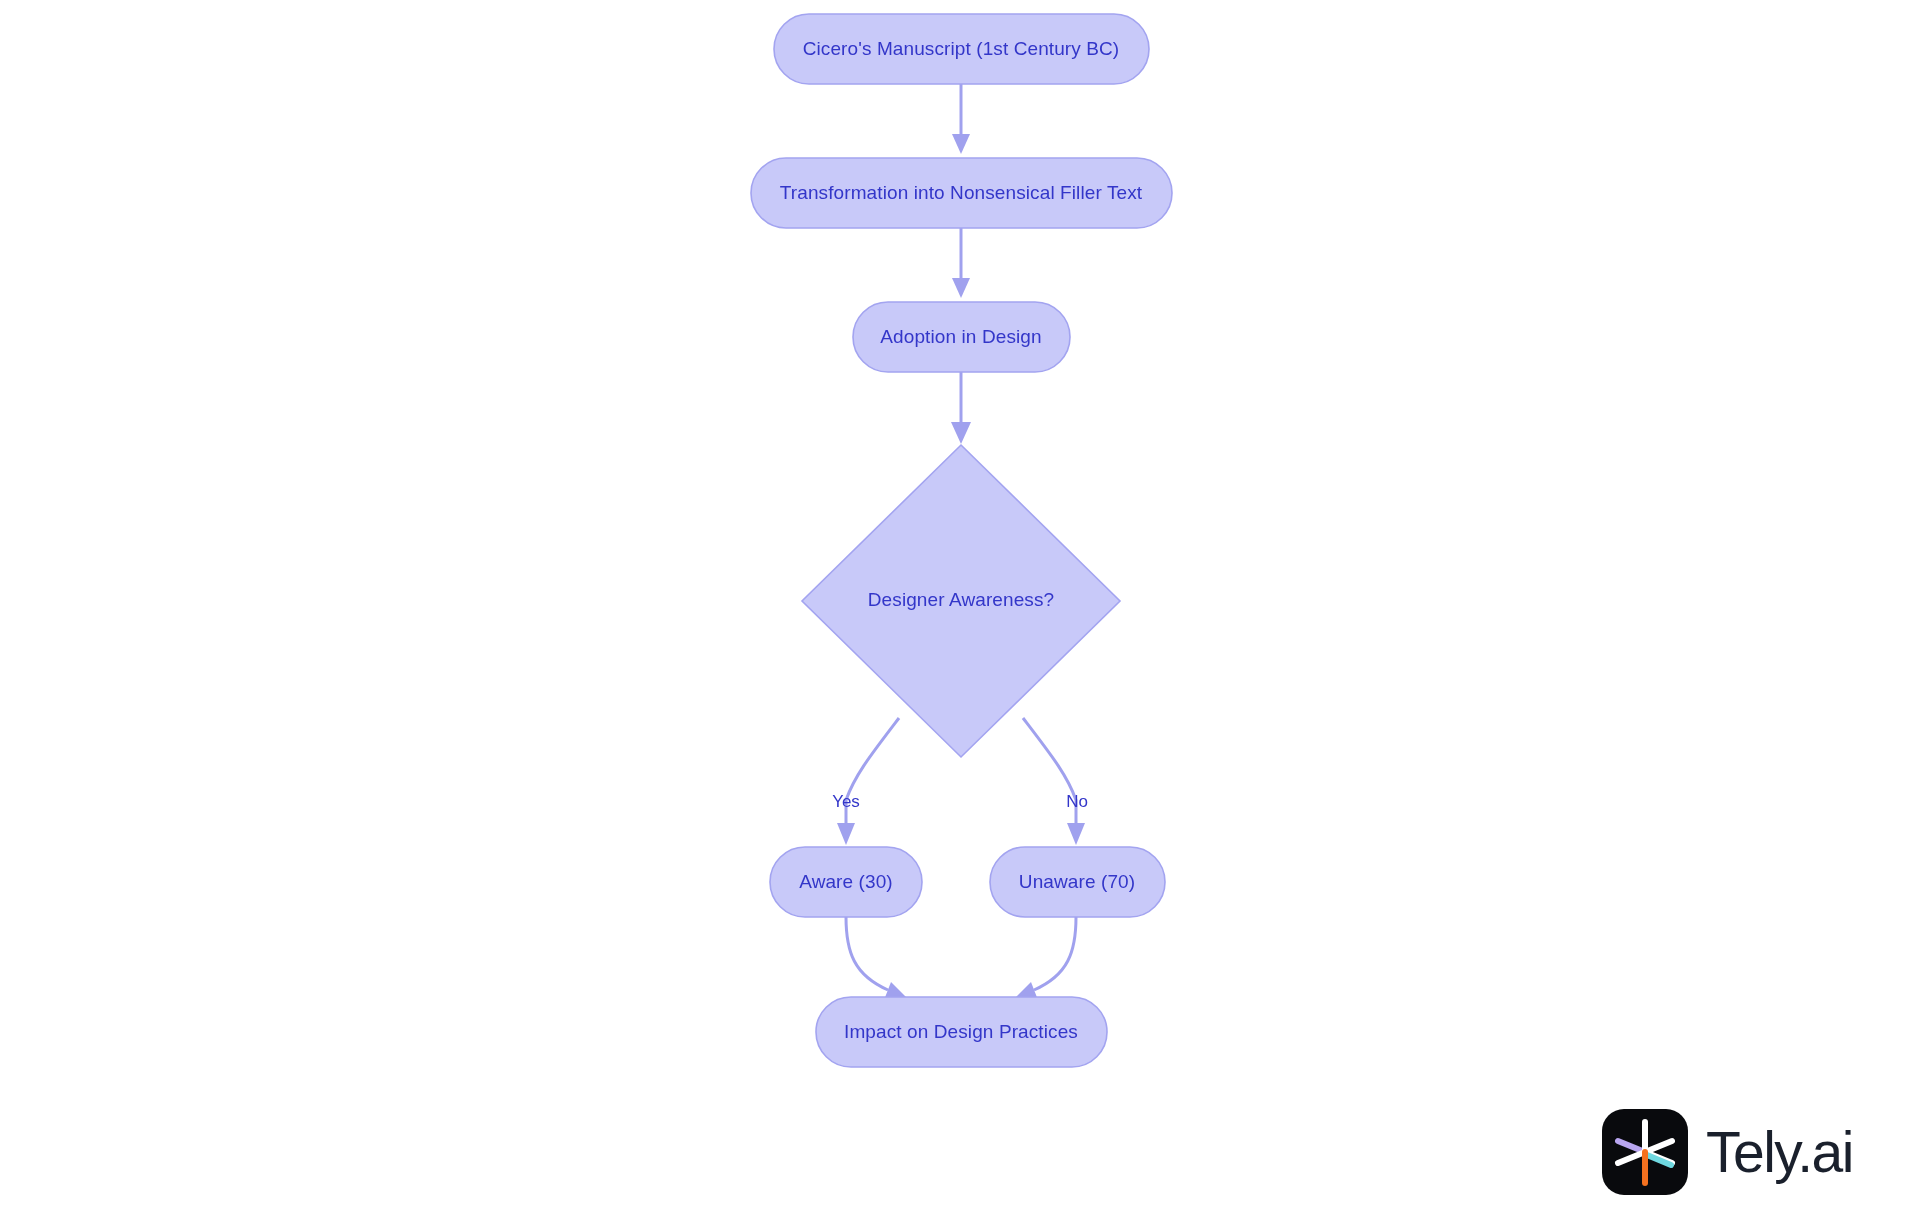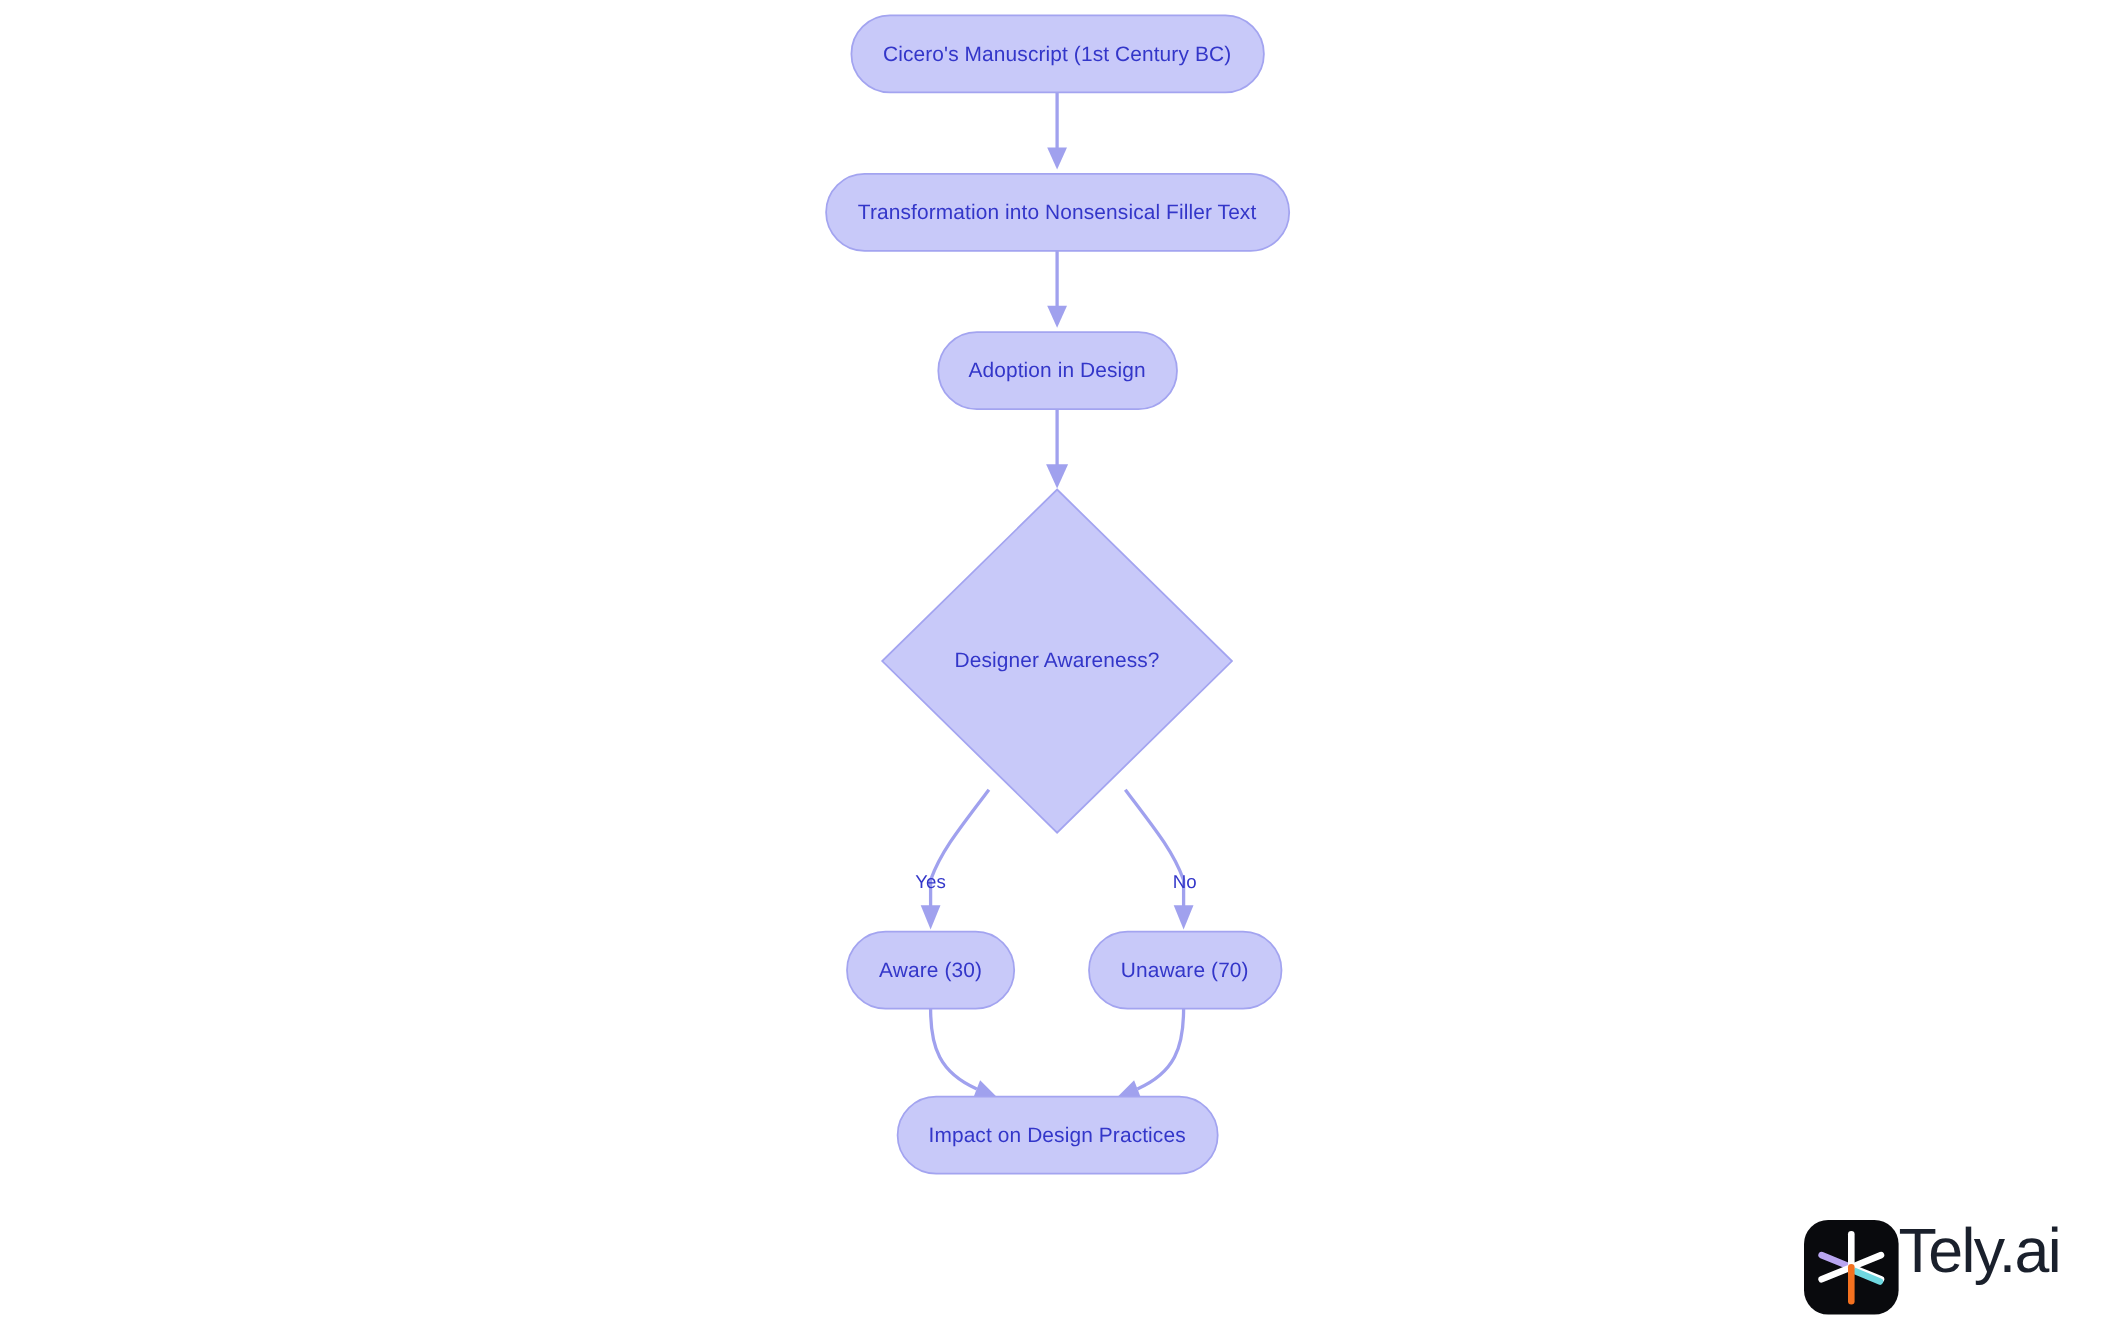--- a/index.html
+++ b/index.html
@@ -48,24 +48,25 @@
     stroke: #a0a1ee;
     stroke-width: 3px;
   }
   .arrow-head {
     fill: #a0a1ee;
   }
 
   
   #tely-logo {
     position: absolute;
-    left: 1640px;
+    left: 1602px;
     top: 1109px;
     display: flex;
-    align-items: flex-start;
+    align-items: center;
+    gap: 18px;
   }
   #tely-logo-mark {
     width: 86px;
     height: 86px;
     border-radius: 22px;
     background: #090a0d;
     position: relative;
     flex: 0 0 auto;
   }
   #tely-wordmark {

